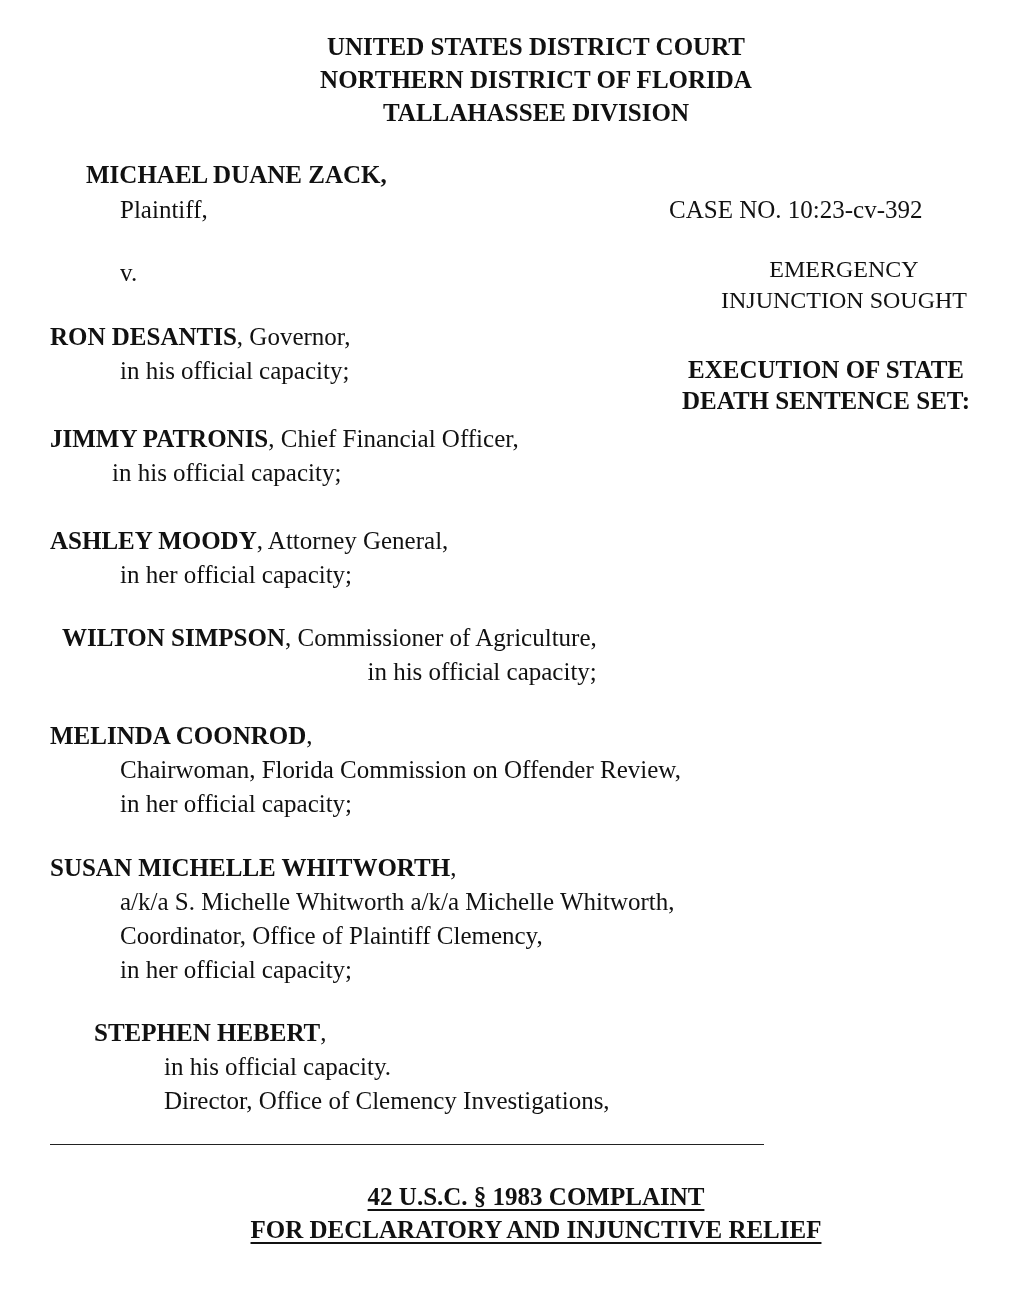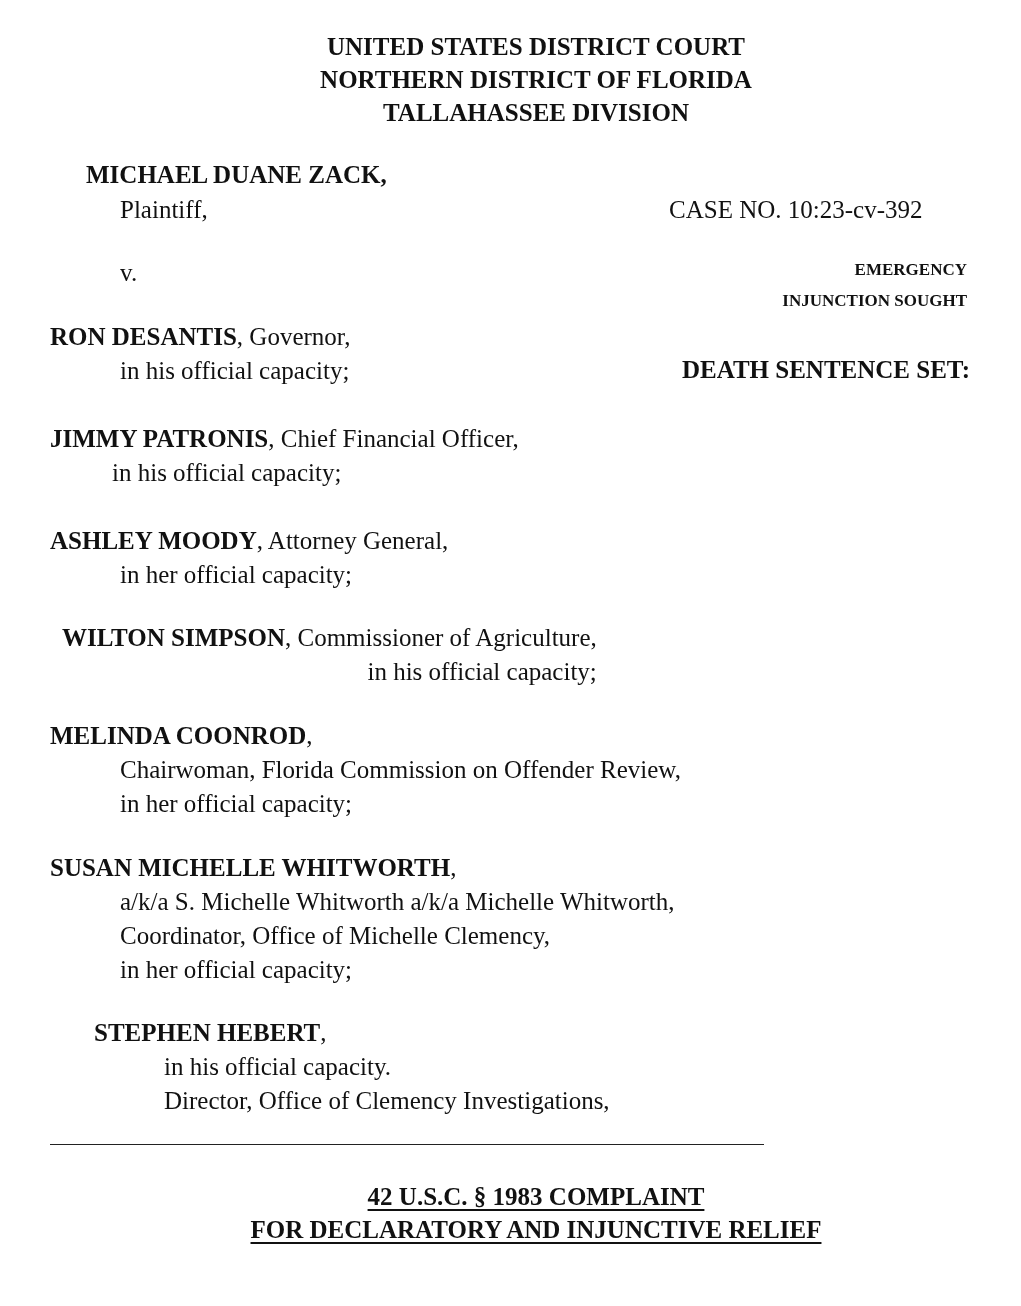--- a/index.html
+++ b/index.html
@@ -2,21 +2,21 @@
 <html><head>
 <meta charset="utf-8">
 <style>
   html, body { margin:0; padding:0; background:#ffffff; }
   body { width:1021px; height:1306px; position:relative; overflow:hidden;
          font-family:"Liberation Serif","DejaVu Serif",serif; color:#111; }
   .abs { position:absolute; white-space:nowrap; }
   .court { left:0; width:1072px; text-align:center; font-weight:bold; font-size:25px; line-height:33px; top:30px; }
   .bold { font-weight:bold; }
   .p { font-size:25px; line-height:34px; }
-  .right-block { text-align:right; font-weight:bold; font-size:17px; line-height:31px; }
+  .right-block { text-align:center; font-weight:normal; font-size:24px; line-height:31px; }
   .center-block { text-align:center; font-weight:bold; font-size:25px; line-height:31px; }
   .rule { position:absolute; left:50px; top:1144px; width:714px; height:1px; background:#222; }
   .title { left:0; width:1072px; text-align:center; font-weight:bold; font-size:25px; line-height:33px; top:1180px; }
   .title span { text-decoration:underline; text-underline-offset:4px; }
 </style>
 </head>
 <body>
 
 <div class="abs court">
   <div>UNITED STATES DISTRICT COURT</div>
@@ -27,20 +27,21 @@
 <div class="abs p bold" style="left:50px; top:158px;margin-left:36px;">MICHAEL DUANE ZACK,</div>
 <div class="abs p" style="left:120px; top:193px;text-align:center;">Plaintiff,</div>
 <div class="abs p" style="left:120px; top:256px;">v.</div>
 
 <div class="abs p" style="left:669px; top:193px;">CASE NO. 10:23-cv-392</div>
 <div class="abs right-block" style="right:54px; top:254px;">
   <div>EMERGENCY</div>
   <div>INJUNCTION SOUGHT</div>
 </div>
 <div class="abs center-block" style="left:636px; width:380px; top:354px;">
+  <div>EXECUTION OF STATE</div>
   <div>DEATH SENTENCE SET:</div>
 </div>
 
 <div class="abs p" style="left:50px; top:320px;">
   <span class="bold">RON DESANTIS</span><span>, Governor,</span>
   <div style="padding-left:70px;">in his official capacity;</div>
 </div>
 
 <div class="abs p" style="left:50px; top:422px;">
   <span class="bold">JIMMY PATRONIS</span><span>, Chief Financial Officer,</span>
@@ -59,21 +60,21 @@
 
 <div class="abs p" style="left:50px; top:719px;">
   <span class="bold">MELINDA COONROD</span><span>,</span>
   <div style="padding-left:70px;">Chairwoman, Florida Commission on Offender Review,</div>
   <div style="padding-left:70px;">in her official capacity;</div>
 </div>
 
 <div class="abs p" style="left:50px; top:851px;">
   <span class="bold">SUSAN MICHELLE WHITWORTH</span><span>,</span>
   <div style="padding-left:70px;">a/k/a S. Michelle Whitworth a/k/a Michelle Whitworth,</div>
-  <div style="padding-left:70px;">Coordinator, Office of Michelle Clemency,</div>
+  <div style="padding-left:70px;">Coordinator, Office of Plaintiff Clemency,</div>
   <div style="padding-left:70px;">in her official capacity;</div>
 </div>
 
 <div class="abs p" style="left:50px; top:1016px;margin-left:44px;">
   <span class="bold">STEPHEN HEBERT</span><span>,</span>
   <div style="padding-left:70px;">in his official capacity.</div>
   <div style="padding-left:70px;">Director, Office of Clemency Investigations,</div>
 </div>
 
 <div class="rule"></div>

